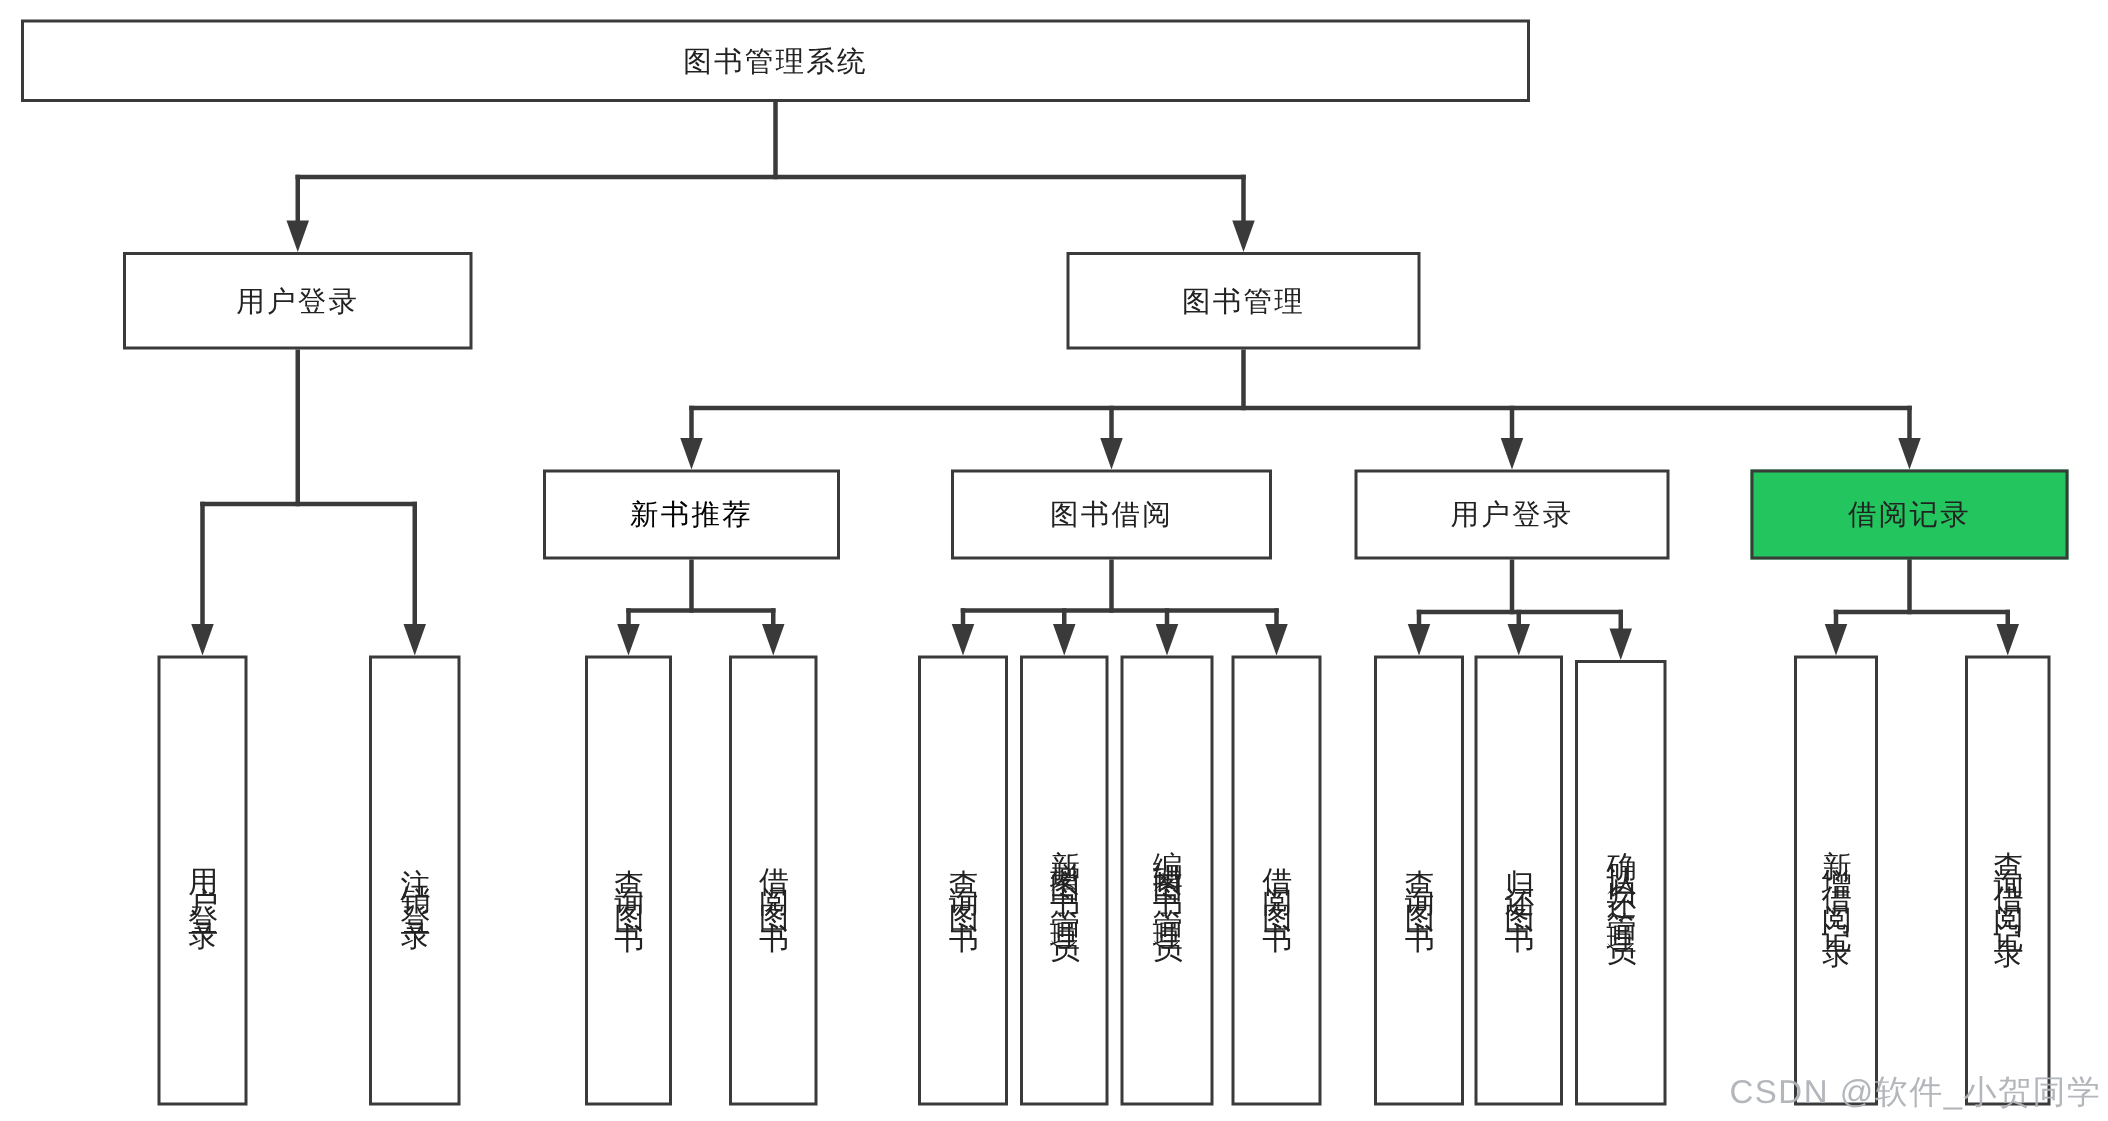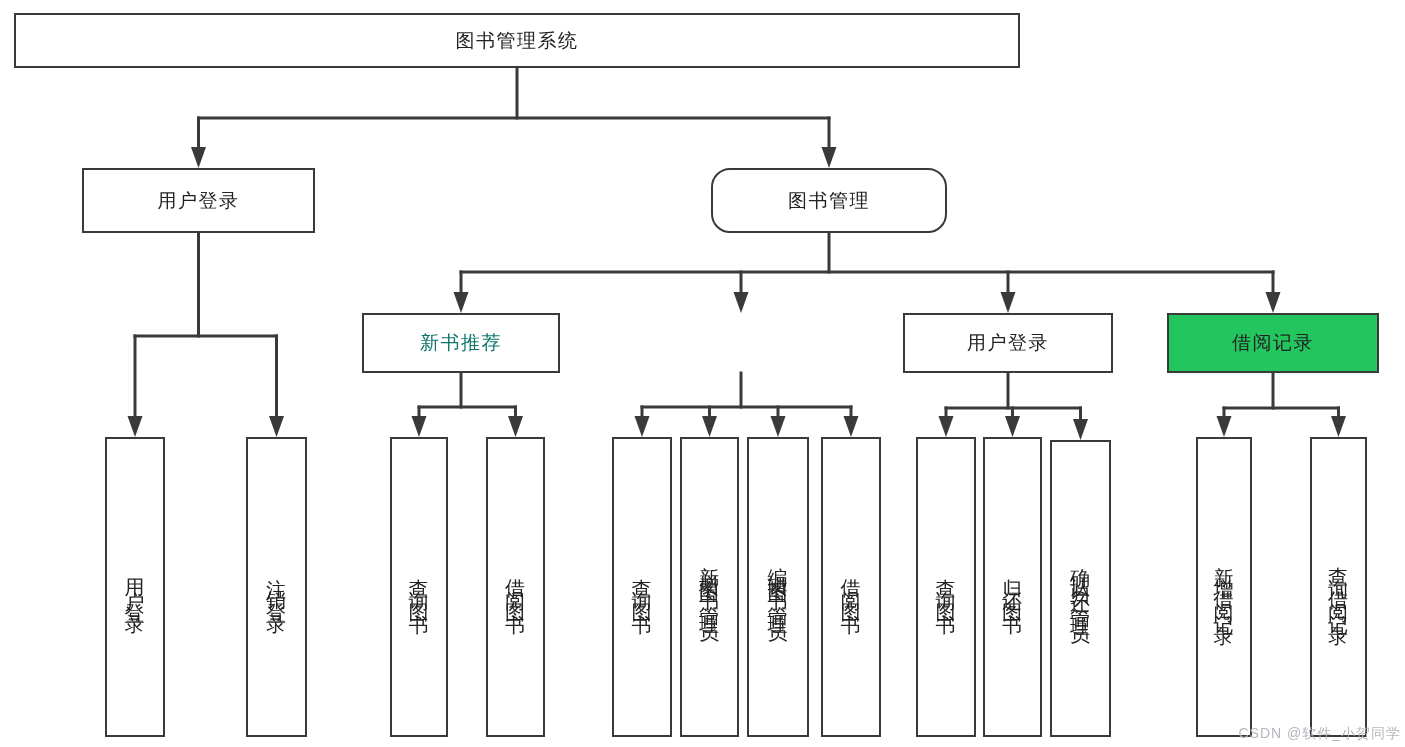--- a/index.html
+++ b/index.html
@@ -55,21 +55,21 @@
     white-space: normal;
   }
   .node.vertical.long .label {
     letter-spacing: 8px;
   }
   #watermark {
     position: absolute;
     right: 4px;
     bottom: 4px;
     z-index: 3;
-    font-size: 14px;
+    font-size: 22px;
     letter-spacing: 1px;
     color: rgba(175, 178, 183, 0.95);
     white-space: nowrap;
   }
 </style>
 </head>
 <body>
 
 <div id="canvas">
   <svg id="connector-layer" xmlns="http://www.w3.org/2000/svg">
@@ -126,25 +126,28 @@
       <line x1="1338.5" y1="408" x2="1338.5" y2="420" stroke="#3a3a3a" stroke-width="3" stroke-linecap="square"></line>
       <polygon points="1331,416 1346,416 1338.5,437" fill="#3a3a3a"></polygon>
     </svg>
   <div id="nodes-layer">
       <div class="node" style="left: 14px; top: 13px; width: 1006px; height: 55px; border-color: rgb(58, 58, 58); background: rgb(255, 255, 255); color: rgb(34, 34, 34);">
         <span class="label">图书管理系统</span>
       </div>
       <div class="node" style="left: 82px; top: 168px; width: 233px; height: 65px; border-color: rgb(58, 58, 58); background: rgb(255, 255, 255); color: rgb(34, 34, 34);">
         <span class="label">用户登录</span>
       </div>
-      <div class="node" style="left: 711px; top: 168px; width: 236px; height: 65px; border-color: rgb(58, 58, 58); background: rgb(255, 255, 255); color: rgb(34, 34, 34); border-radius: 19px;">
+      <div class="node" style="left: 711px; top: 168px; width: 236px; height: 65px; border-color: rgb(58, 58, 58); background: rgb(255, 255, 255); color: rgb(34, 34, 34);">
         <span class="label">图书管理</span>
       </div>
-      <div class="node" style="left: 362px; top: 313px; width: 198px; height: 60px; border-color: rgb(58, 58, 58); background: rgb(255, 255, 255); color: #0f766e; font-family: Liberation Serif, serif;">
+      <div class="node" style="left: 362px; top: 313px; width: 198px; height: 60px; border-color: rgb(58, 58, 58); background: rgb(255, 255, 255); color: #000000; font-family: Liberation Serif, serif;">
         <span class="label">新书推荐</span>
+      </div>
+      <div class="node" style="left: 634px; top: 313px; width: 214px; height: 60px; border-color: rgb(58, 58, 58); background: rgb(255, 255, 255); color: rgb(34, 34, 34);">
+        <span class="label">图书借阅</span>
       </div>
       <div class="node" style="left: 903px; top: 313px; width: 210px; height: 60px; border-color: rgb(58, 58, 58); background: rgb(255, 255, 255); color: rgb(34, 34, 34);">
         <span class="label">用户登录</span>
       </div>
       <div class="node" style="left: 1167px; top: 313px; width: 212px; height: 60px; border-color: rgb(58, 58, 58); background: #22c55e; color: rgb(34, 34, 34);">
         <span class="label">借阅记录</span>
       </div>
       <div class="node vertical" style="left: 105px; top: 437px; width: 60px; height: 300px; border-color: rgb(58, 58, 58); background: rgb(255, 255, 255); color: rgb(34, 34, 34);">
         <span class="label">用户登录</span>
       </div>

